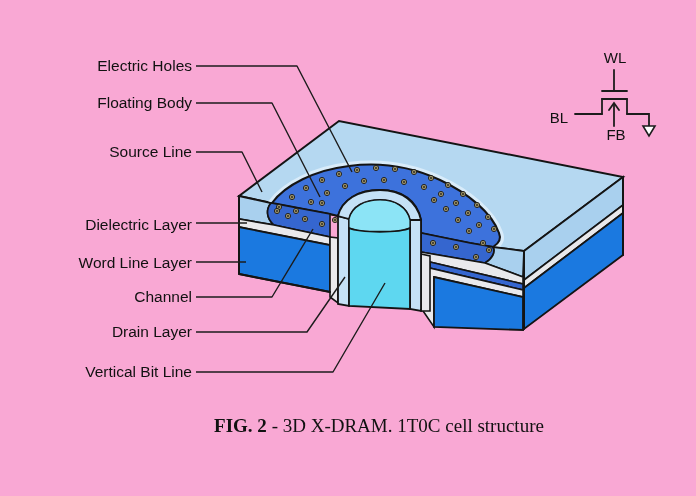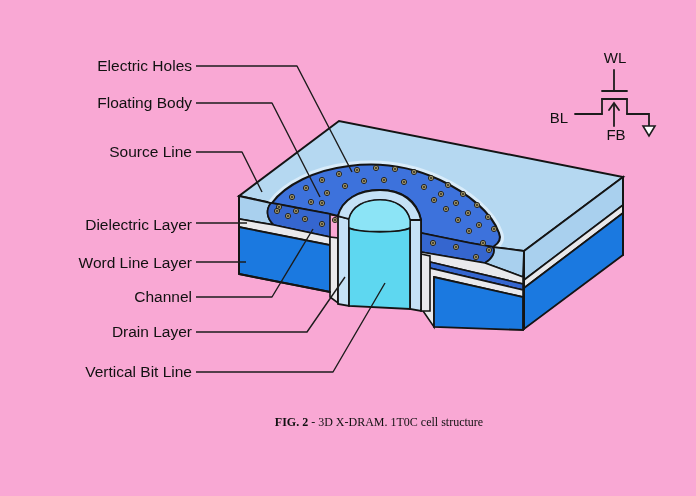--- a/index.html
+++ b/index.html
@@ -16,21 +16,21 @@
   .liner{fill:var(--channel-liner);stroke:var(--outline);stroke-width:1.8;}
   .pillar{fill:var(--bit-line);stroke:var(--outline);stroke-width:1.8;}
   .pillar-cap{fill:var(--bit-line-cap);stroke:var(--outline);stroke-width:1.2;}
   .halo{fill:none;stroke:#d9ecfa;stroke-width:8;stroke-linecap:round;}
   .edge{stroke:var(--outline);stroke-width:2;fill:none;stroke-linecap:round;}
   .leader{fill:none;stroke:#1c1c1c;stroke-width:1.4;stroke-linejoin:round;}
   .lbl{fill:#111;font-size:15.5px;font-family:"Liberation Sans",sans-serif;}
   .schem{stroke:#1c1c1c;stroke-width:1.8;fill:none;stroke-linecap:round;}
   .schem-txt{fill:#111;font-size:15px;font-family:"Liberation Sans",sans-serif;}
   .caption{position:absolute;top:415px;left:379px;transform:translateX(-50%);
-           white-space:nowrap;font-family:"Liberation Serif",serif;font-size:12px;color:#111;}
+           white-space:nowrap;font-family:"Liberation Serif",serif;font-size:19px;color:#111;}
   .caption b{font-weight:bold;}
 </style>
 </head>
 <body>
 
 <div class="stage">
   <svg width="696" height="496" viewBox="0 0 696 496">
 
     <g>
 

